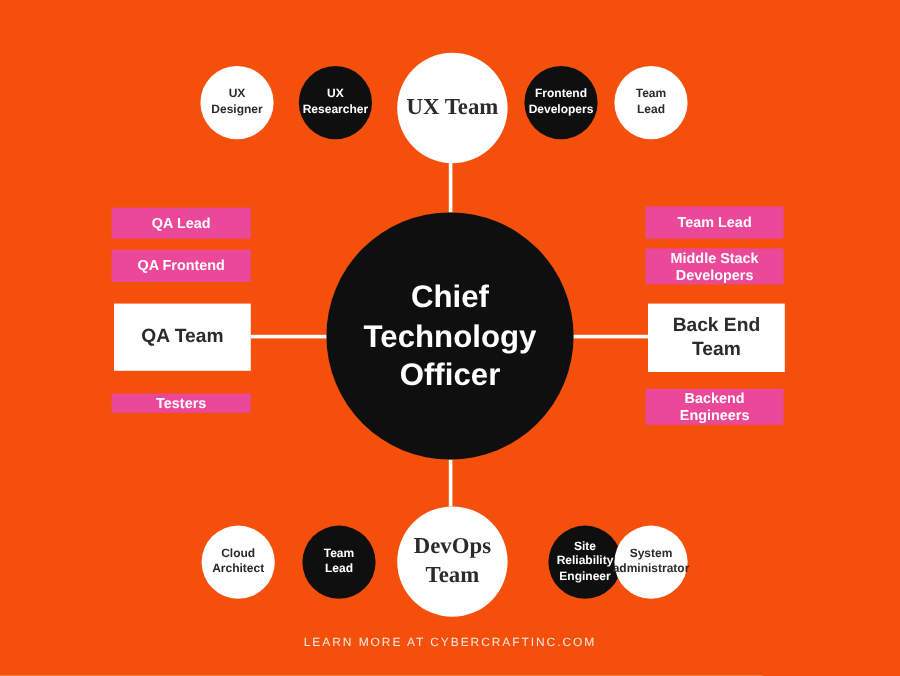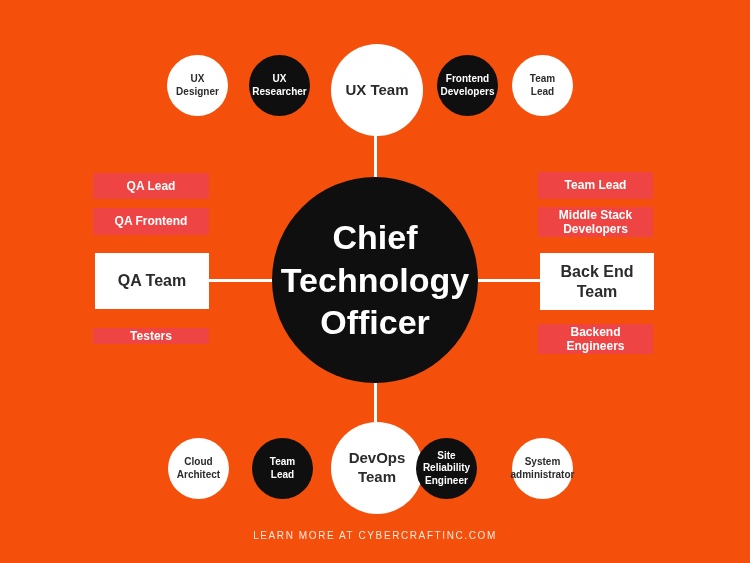--- a/index.html
+++ b/index.html
@@ -22,30 +22,30 @@
   }
   .circle { border-radius: 50%; }
   .black { background: #0F0F0F; color: #FFFFFF; }
   .white { background: #FFFFFF; color: #2B2B2B; }
   .small-circle {
     width: 61px; height: 61px;
     font-size: 10px; font-weight: 600; line-height: 1.25;
   }
   .team-circle {
     width: 92px; height: 92px;
-    font-size: 15px; font-weight: 600; line-height: 1.25;
+    font-size: 19px; font-weight: 600; line-height: 1.25; font-family: Liberation Serif, serif;
   }
   .center-circle {
     left: 272px; top: 177px;
     width: 206px; height: 206px;
-    font-size: 34px; font-weight: 600; line-height: 1.26;
+    font-size: 26px; font-weight: 600; line-height: 1.26;
   }
   .rect-black {
     width: 116px;
-    background: #ef4444; color: #FFFFFF;
+    background: #ec4899; color: #FFFFFF;
     font-size: 12px; font-weight: 600; line-height: 1.2;
   }
   .rect-white {
     width: 114px;
     background: #FFFFFF; color: #2B2B2B;
     font-size: 16px; font-weight: 600; line-height: 1.2;
   }
   .connector { position: absolute; background: #FFFFFF; }
   .connector.v { width: 3px; }
   .connector.h { height: 3px; }
@@ -95,21 +95,21 @@
 Team</div>
   <div class="node rect-black" style="left:538px; top:324px; height:30px; width:115px;text-align:center;">Backend
 Engineers</div>
 
   <div class="node circle white small-circle" style="left:168px; top:438px;">Cloud
 Architect</div>
   <div class="node circle black small-circle" style="left:252px; top:438px;">Team
 Lead</div>
   <div class="node circle white team-circle" style="left:331px; top:422px;">DevOps
 Team</div>
-  <div class="node circle black small-circle" style="left:416px; top:438px;">Site
+  <div class="node circle black small-circle" style="left:457px; top:438px;">Site
 Reliability
 Engineer</div>
   <div class="node circle white small-circle" style="left:512px; top:438px;">System
 administrator</div>
 
   <div class="footer">LEARN MORE AT CYBERCRAFTINC.COM</div>
 
 </div>
 
 </body></html>

